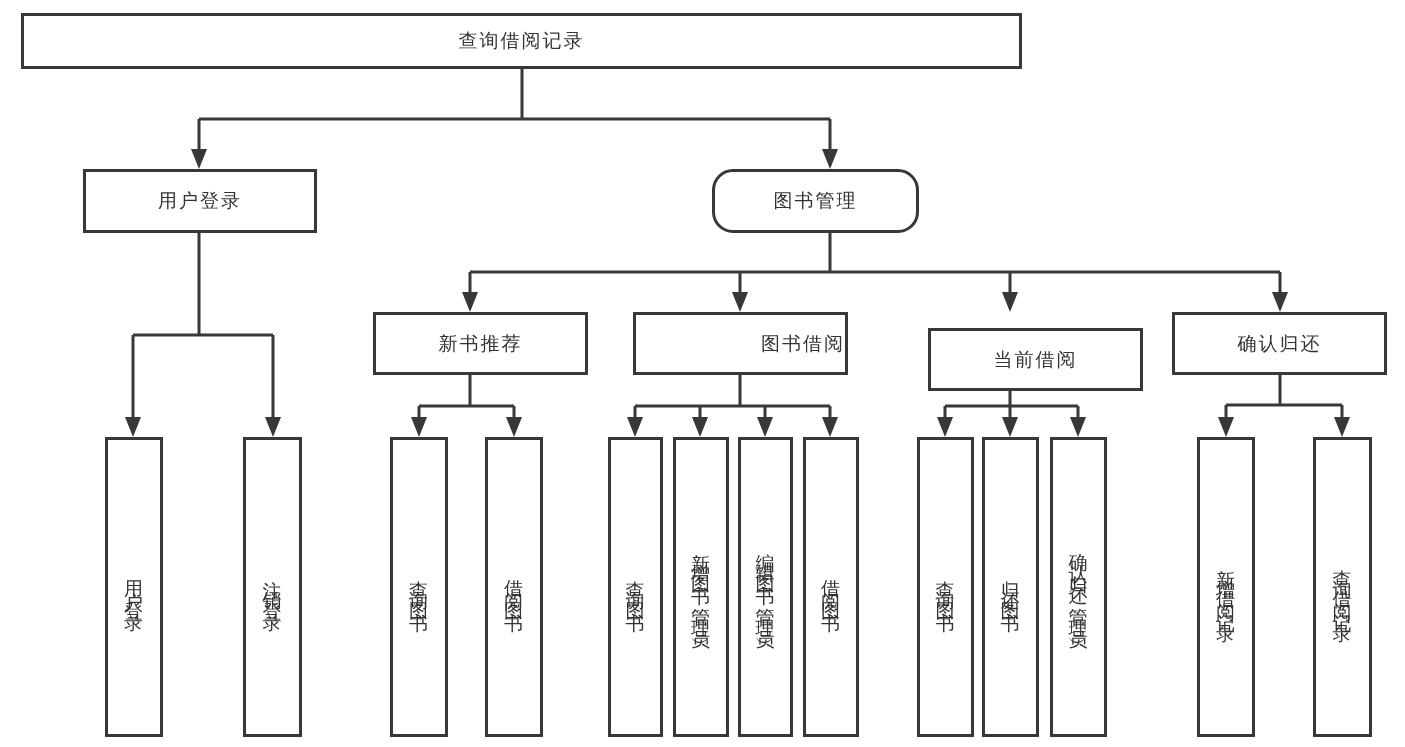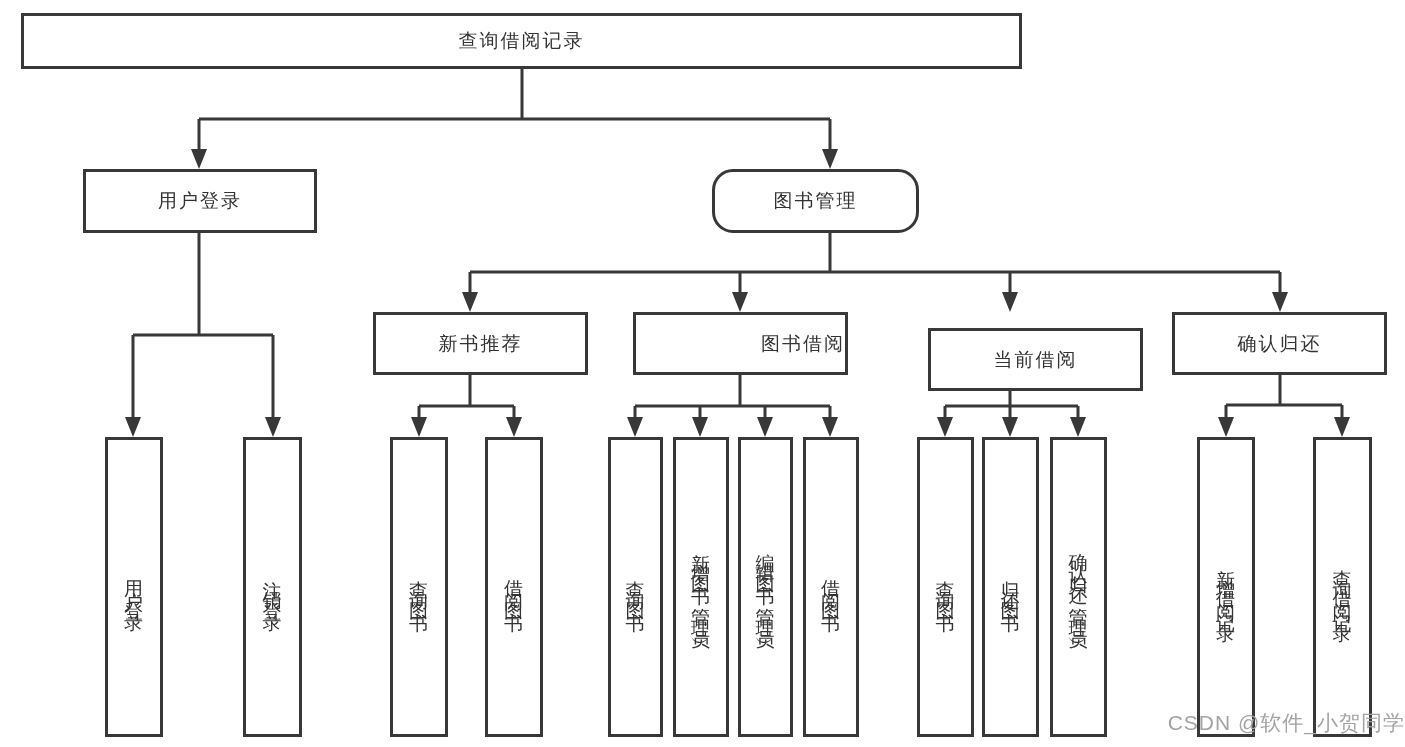--- a/index.html
+++ b/index.html
@@ -157,14 +157,13 @@
     <span>确认归还（管理员）</span>
   </div>
 
   <div class="node leaf" style="left:1197px; top:437px; width:58px; height:300px;">
     <span>新增借阅记录</span>
   </div>
   <div class="node leaf" style="left:1313px; top:437px; width:59px; height:300px;">
     <span>查询借阅记录</span>
   </div>
 
-  <div class="watermark">CSDN @软件_小贺同学</div>
 </div>
 
 </body></html>

